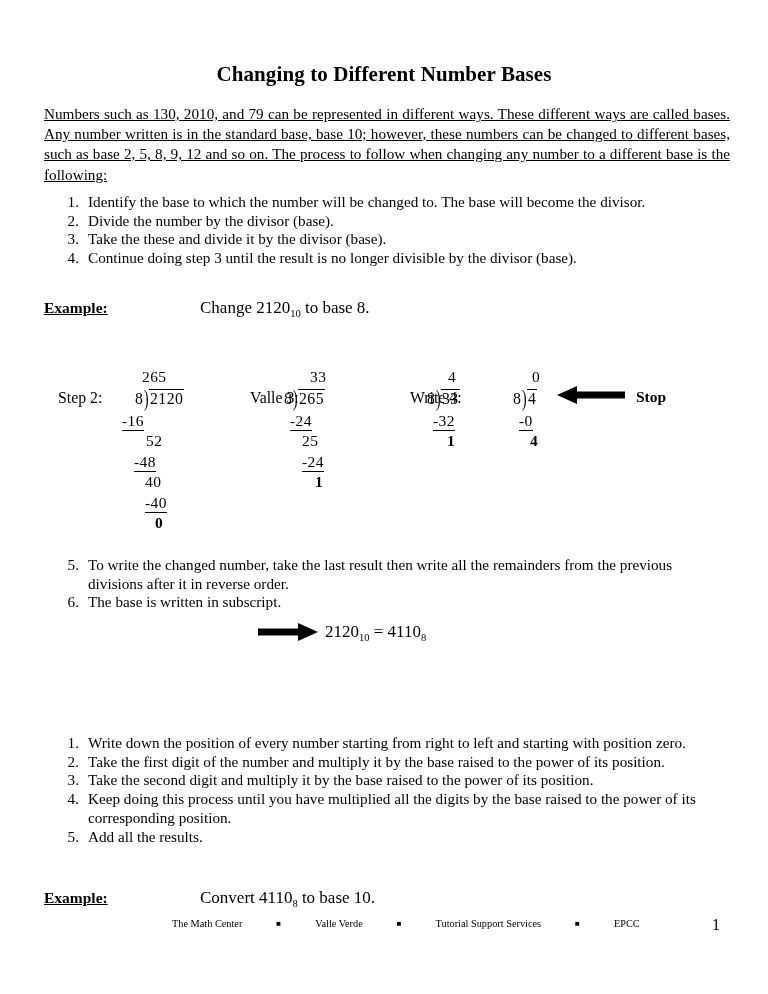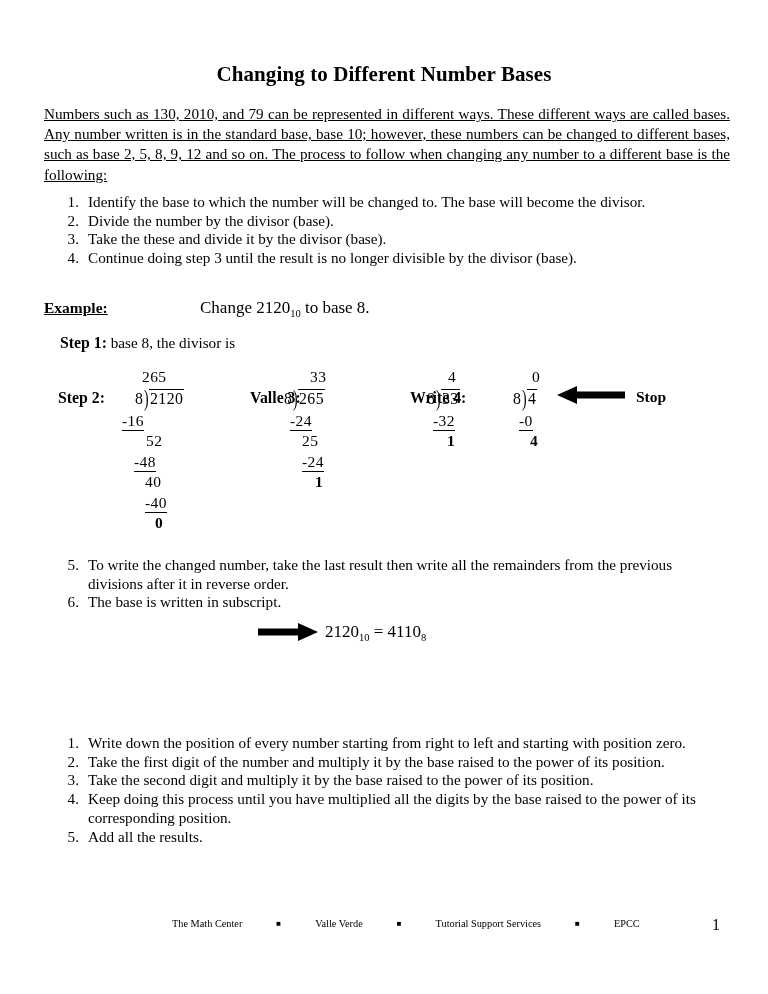--- a/index.html
+++ b/index.html
@@ -109,21 +109,21 @@
     left: 44px; top: 363px;
     width: 700px;
     height: 165px;
   }
   .div-block {
     position: absolute;
     font-size: 15.8px;
   }
   .step-tag {
     position: absolute;
-    font-weight: bold;
+    font-weight: normal;
     font-size: 15.8px;
     white-space: nowrap;
   }
 
   
   .quotient {
     position: absolute;
     font-size: 15.5px;
     letter-spacing: 0.4px;
     white-space: nowrap;
@@ -230,23 +230,20 @@
     <div class="li">
       <span class="marker">4.</span>
       <span class="litext">Continue doing step 3 until the result is no longer divisible by the divisor (base).</span>
     </div>
   </div>
 
   <div class="example-row" id="example-row-1">
     <span class="example-label">Example:</span><span class="example-text"><span>Change 2120</span><sub>10</sub><span> to base 8.</span></span>
   </div>
 
-  <div id="step1-line">
-    <span class="step-bold">Step 1:</span><span> base 8, the divisor is</span>
-  </div>
 
   <div class="division-area">
 
     <div class="step-tag" style="left:14px; top:26px;">Step 2:</div>
     <div class="div-block">
       <div class="quotient" style="left:98px; top:5px;">265</div>
       <div class="dividend-row" style="left:72px; top:26px;margin-left:19px;">
         <span class="divisor">8</span><span class="bracket">)</span><span class="dividend">2120</span>
       </div>
       <div class="calc-line underlined" style="left:78px; top:49px;">-16</div>
@@ -327,17 +324,20 @@
     <div class="li">
       <span class="marker">4.</span>
       <span class="litext">Keep doing this process until you have multiplied all the digits by the base raised to the power of its corresponding position.</span>
     </div>
     <div class="li">
       <span class="marker">5.</span>
       <span class="litext">Add all the results.</span>
     </div>
   </div>
 
+  <div class="example-row" id="example-row-2">
+    <span class="example-label">Example:</span><span class="example-text"><span>Convert 4110</span><sub>8</sub><span> to base 10.</span></span>
+  </div>
 
   <div id="footer-line"><span class="fitem">The Math Center</span><span class="fgap"></span><span class="fsep">■</span><span class="fgap"></span><span class="fitem">Valle Verde</span><span class="fgap"></span><span class="fsep">■</span><span class="fgap"></span><span class="fitem">Tutorial Support Services</span><span class="fgap"></span><span class="fsep">■</span><span class="fgap"></span><span class="fitem">EPCC</span></div>
   <div id="page-number">1</div>
 
 </div>
 
 </body></html>

